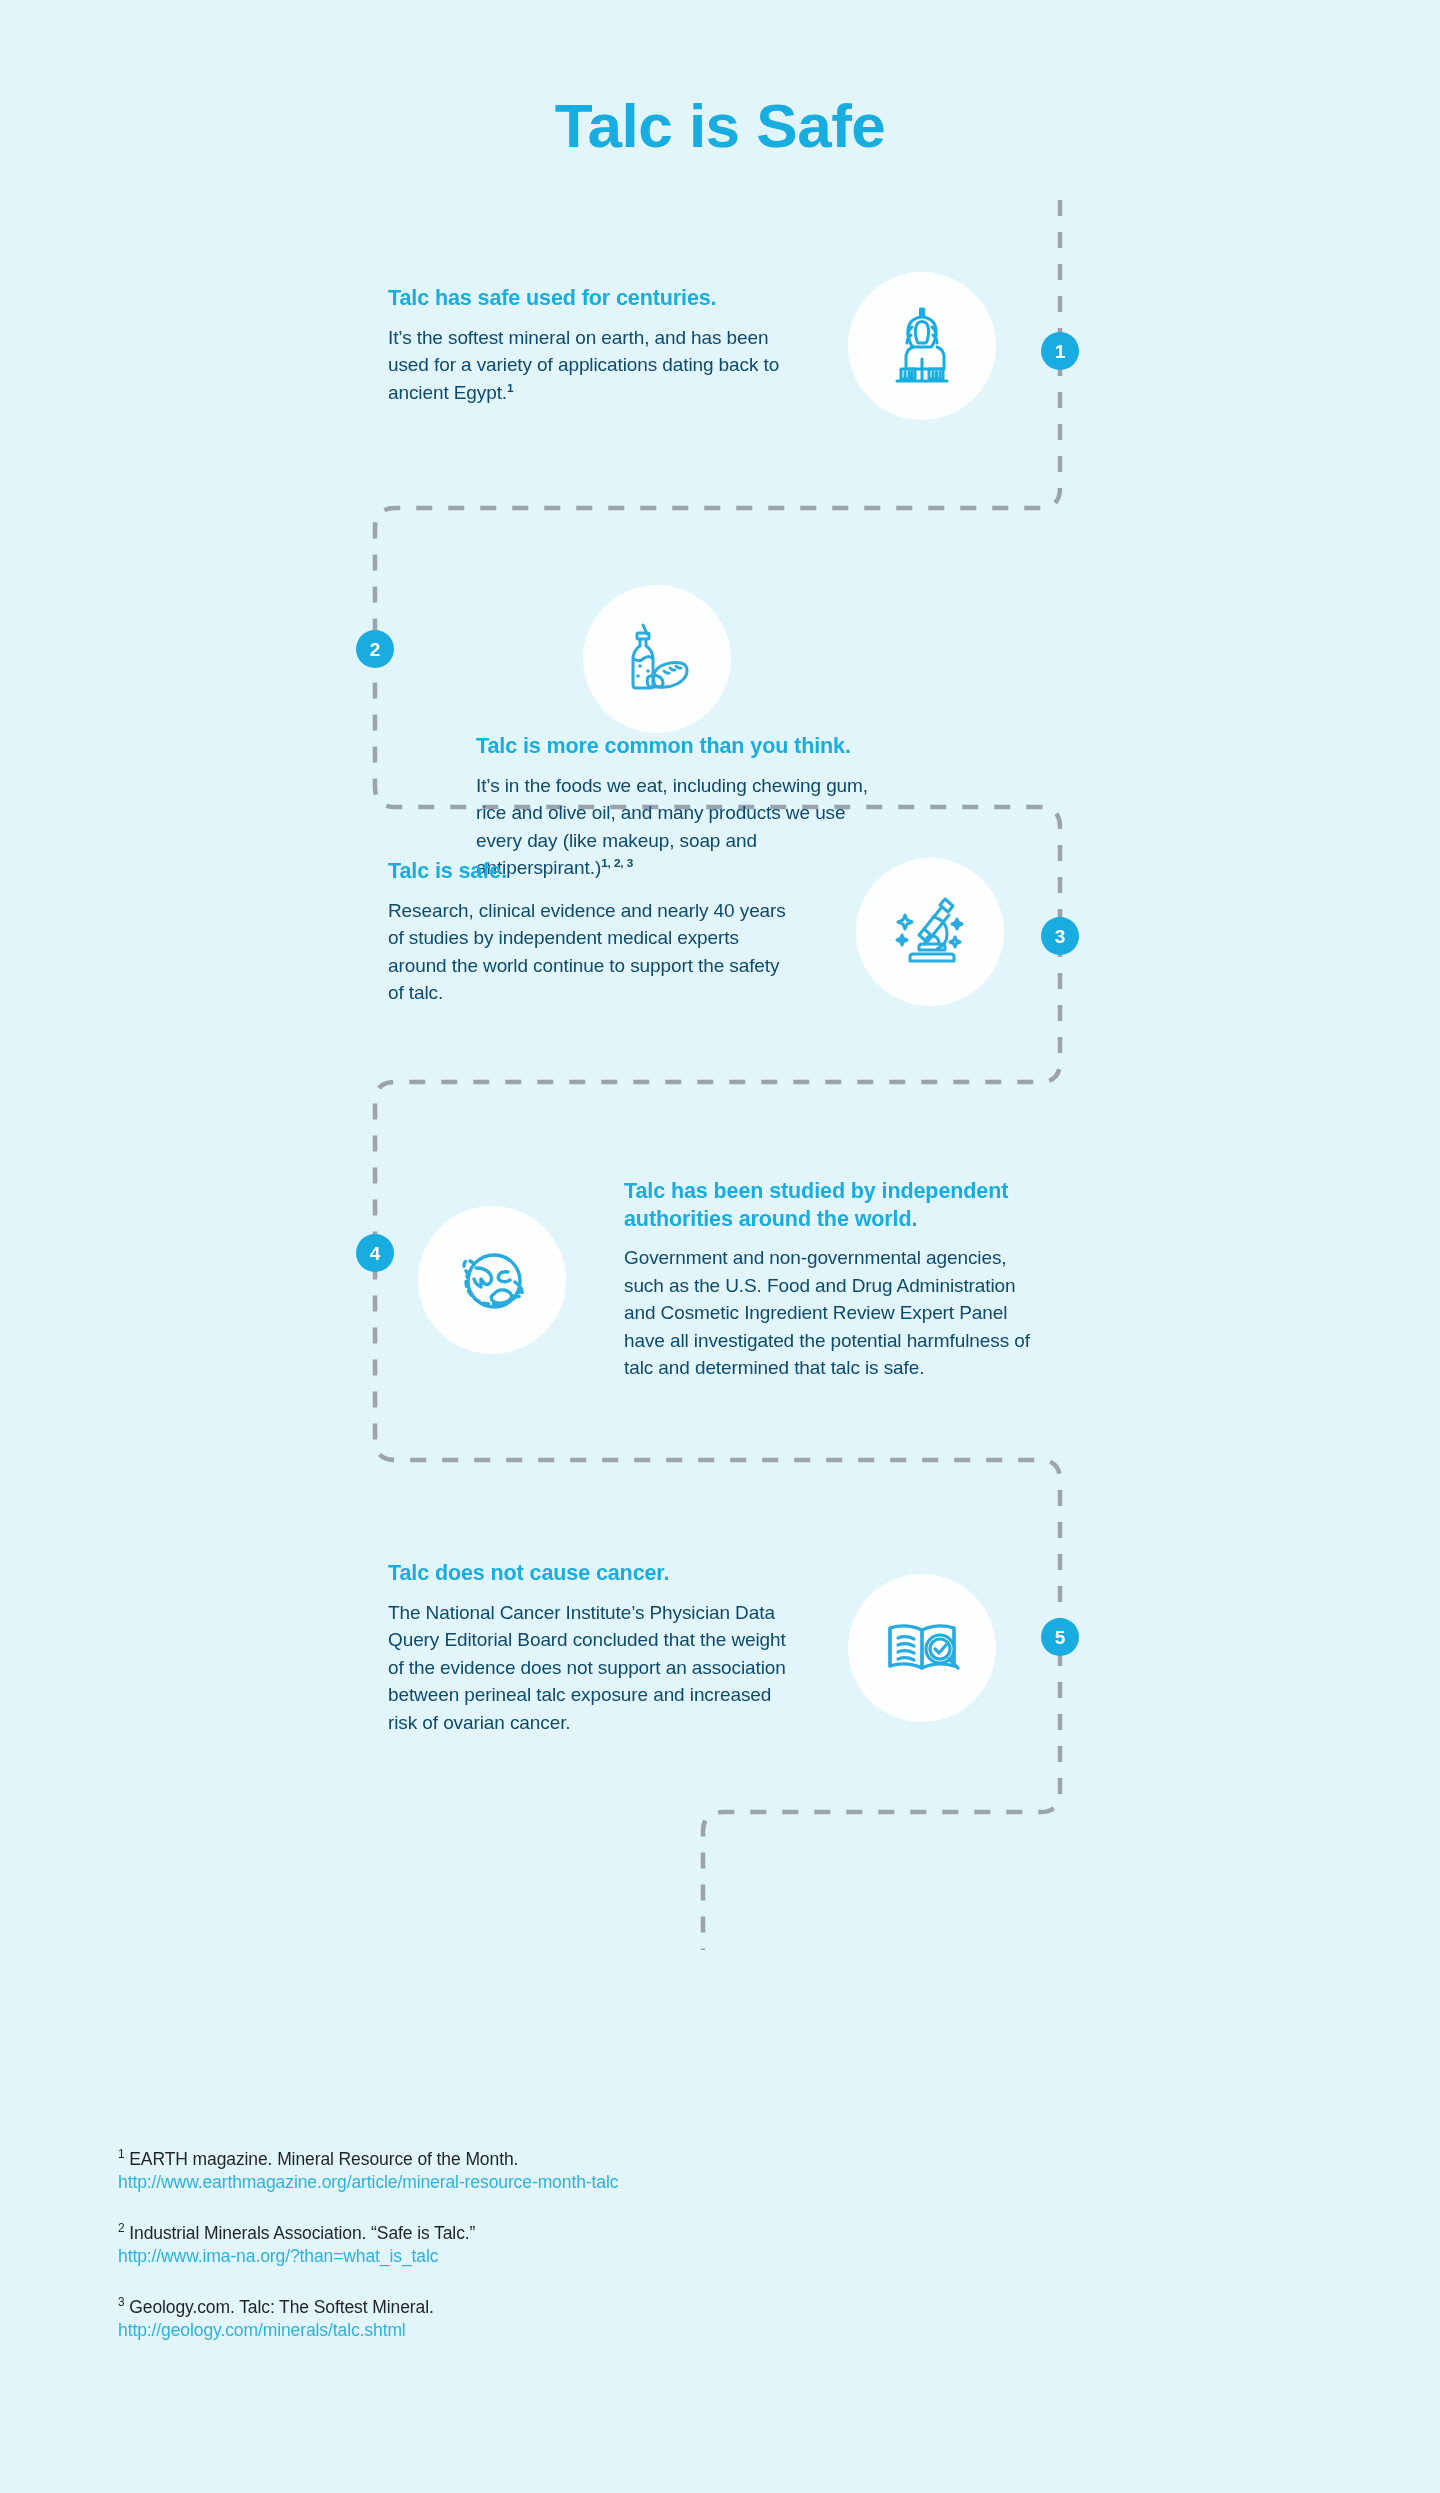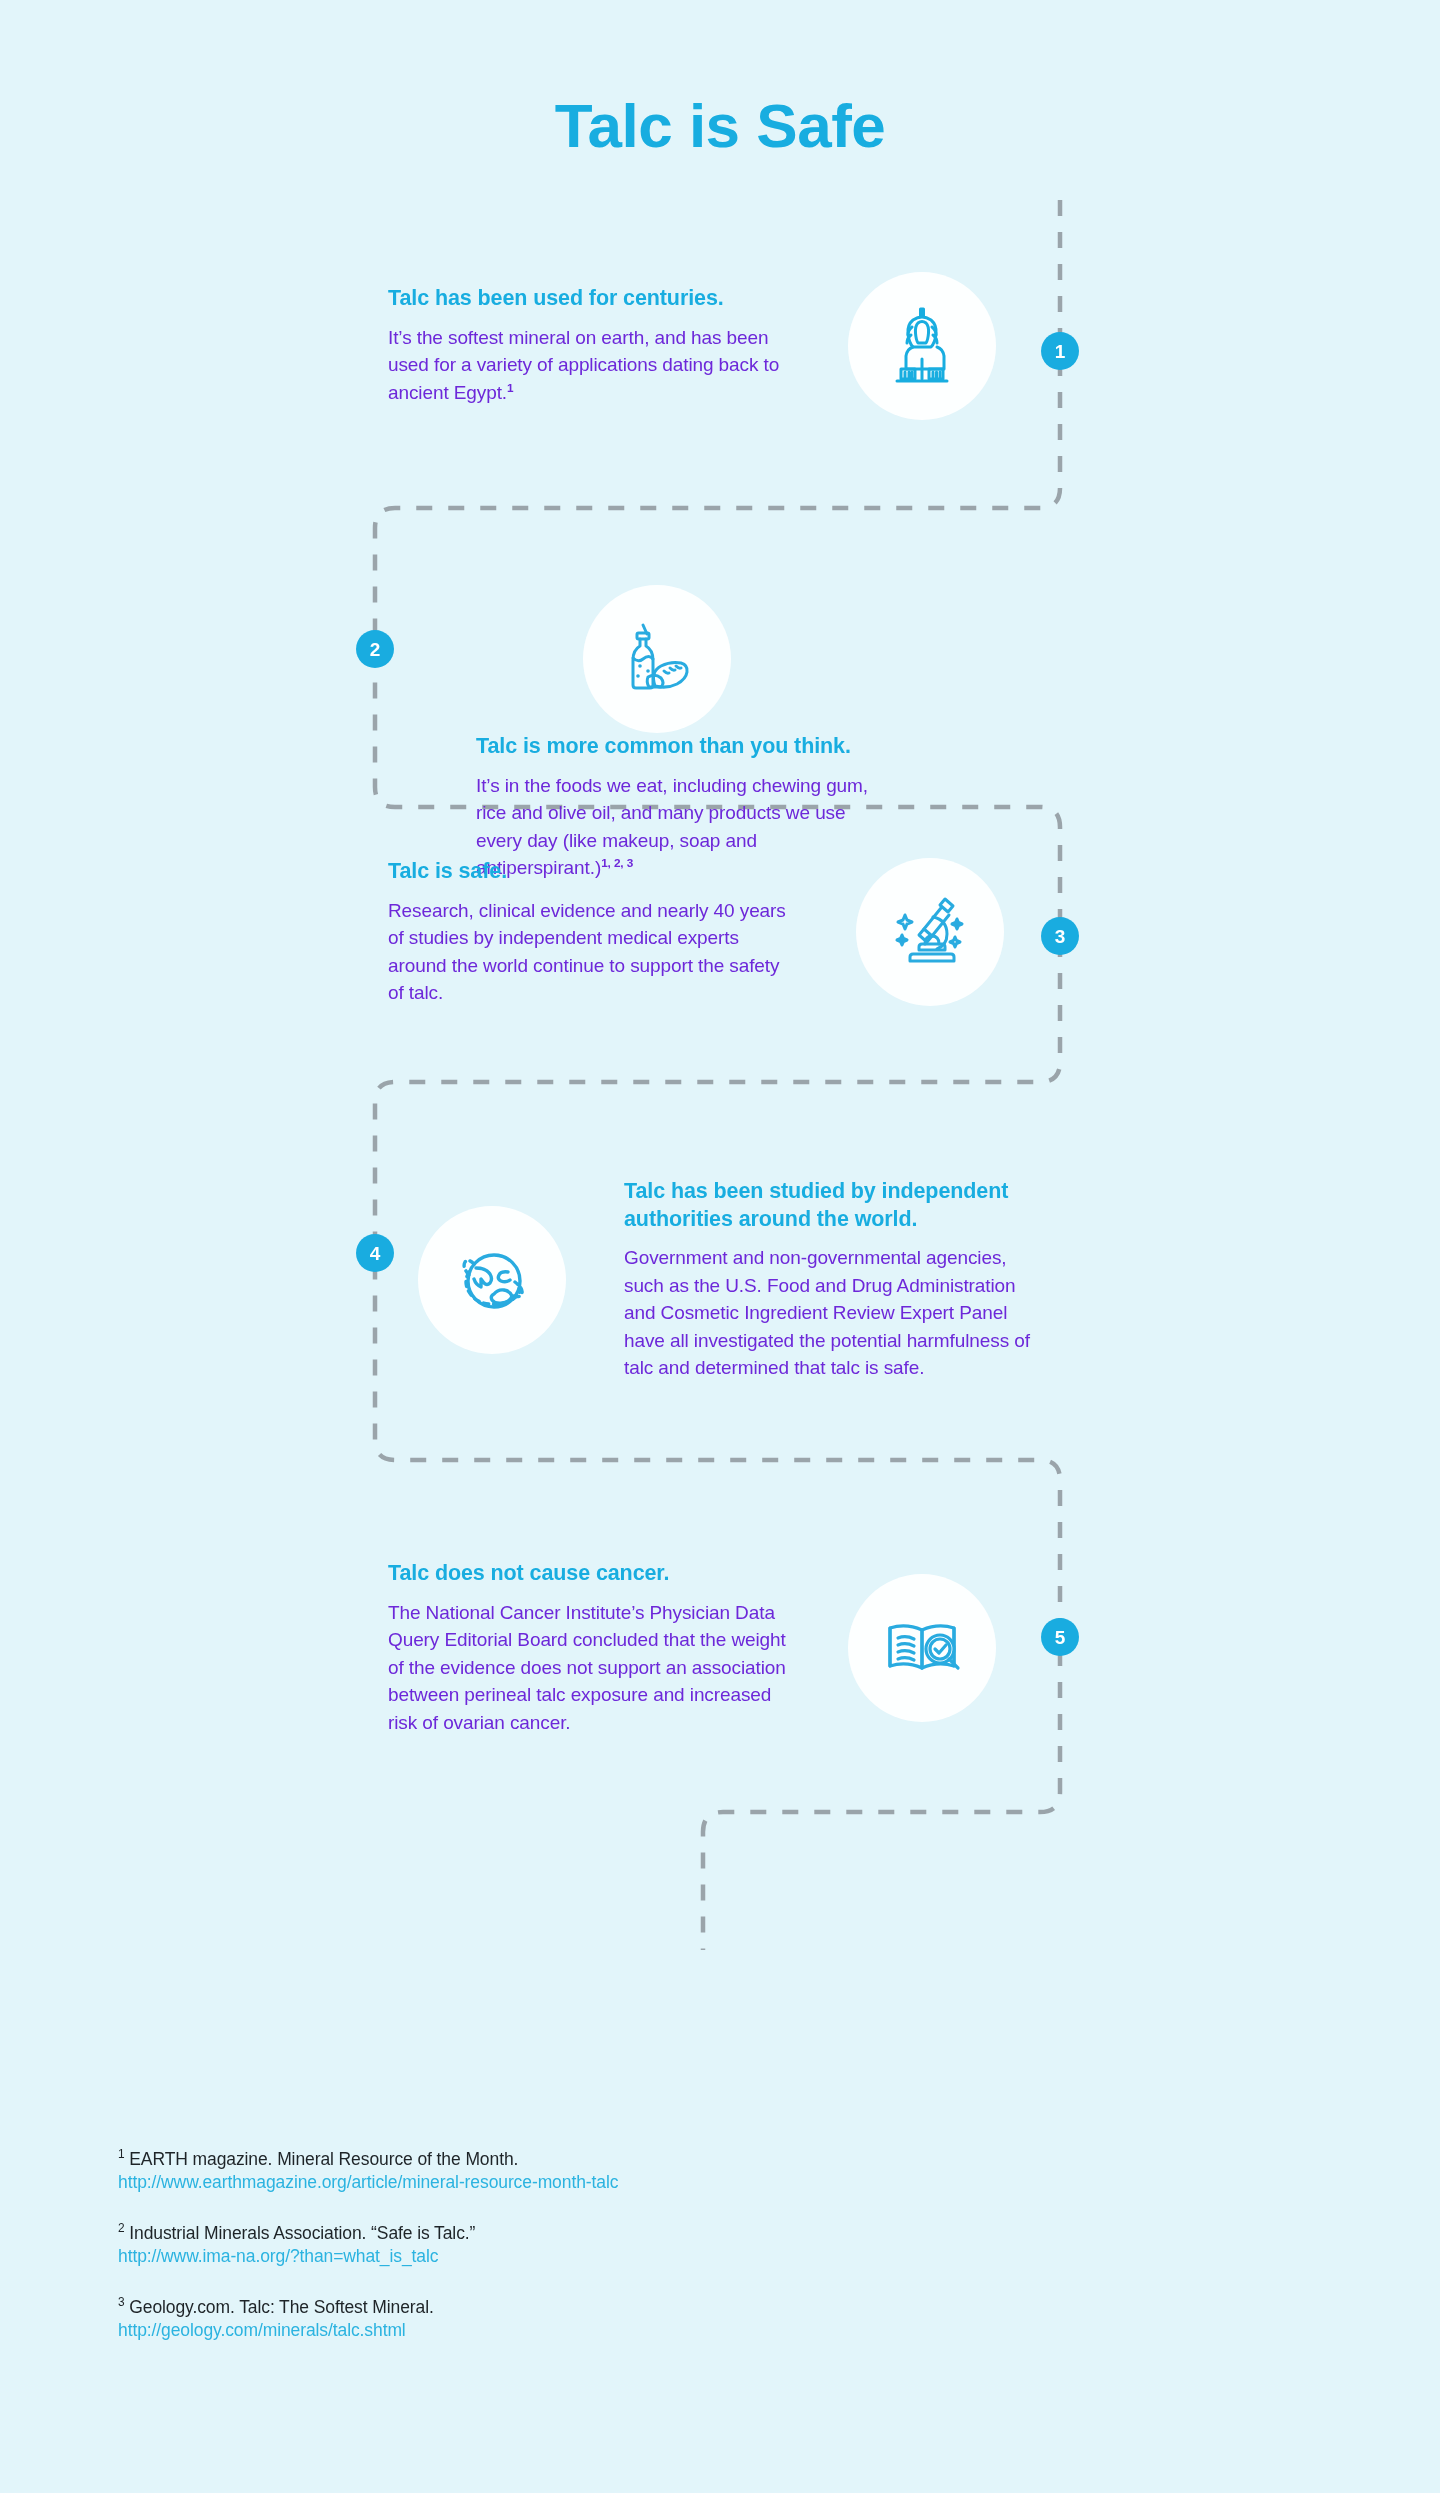--- a/index.html
+++ b/index.html
@@ -59,21 +59,21 @@
   .txt.wide { width:425px; }
   .heading {
     color:#18ade0;
     font-size:21.5px;
     font-weight:bold;
     line-height:1.28;
     margin-bottom:11px;
     letter-spacing:-0.1px;
   }
   .body {
-    color:#6d28d9;
+    color:#0c4a6e;
     font-size:19px;
     line-height:1.45;
     letter-spacing:-0.1px;
   }
   .body sup {
     font-size:0.62em;
     font-weight:bold;
     vertical-align:super;
     line-height:0;
   }
@@ -134,21 +134,21 @@
              L395,1082 Q375,1082 375,1102
              L375,1440 Q375,1460 395,1460
              L1040,1460 Q1060,1460 1060,1480
              L1060,1792 Q1060,1812 1040,1812
              L723,1812 Q703,1812 703,1832
              L703,1950" fill="none" stroke="#9aa4aa" stroke-width="4.5" stroke-dasharray="16 16" stroke-linecap="butt"></path>
   </svg>
 
   <div class="row" style="top:272px; left:388px;">
     <div class="txt">
-      <div class="heading">Talc has been used for centuries.</div>
+      <div class="heading">Talc has safe used for centuries.</div>
       <div class="body">
         <span>It’s the softest mineral on earth, and has been used for a variety of applications dating back to ancient Egypt.</span><sup>1</sup>
       </div>
     </div>
     <div class="icon-bubble" style="margin-left:60px;">
       <svg width="86" height="86" viewBox="0 0 86 86" fill="none" stroke="#18ade0" stroke-width="3" stroke-linecap="round" stroke-linejoin="round">
         <path d="M41.5 6 h3 v7 h-3 z"></path>
         <path d="M34 17 q9-6 18 0 q6 5 5 14 q-1 9-5 13 h-18 q-4-4-5-13 q-1-9 5-14 z"></path>
         <path d="M39 20 q4-3 8 0 q3 3 2.5 10 q-.5 7-2.5 10 h-8 q-2-3-2.5-10 q-.5-7 2.5-10 z"></path>
         <path d="M33 24 q-4 3-4 8 M32 32 q-4 3-4 8 M53 24 q4 3 4 8 M54 32 q4 3 4 8"></path>

